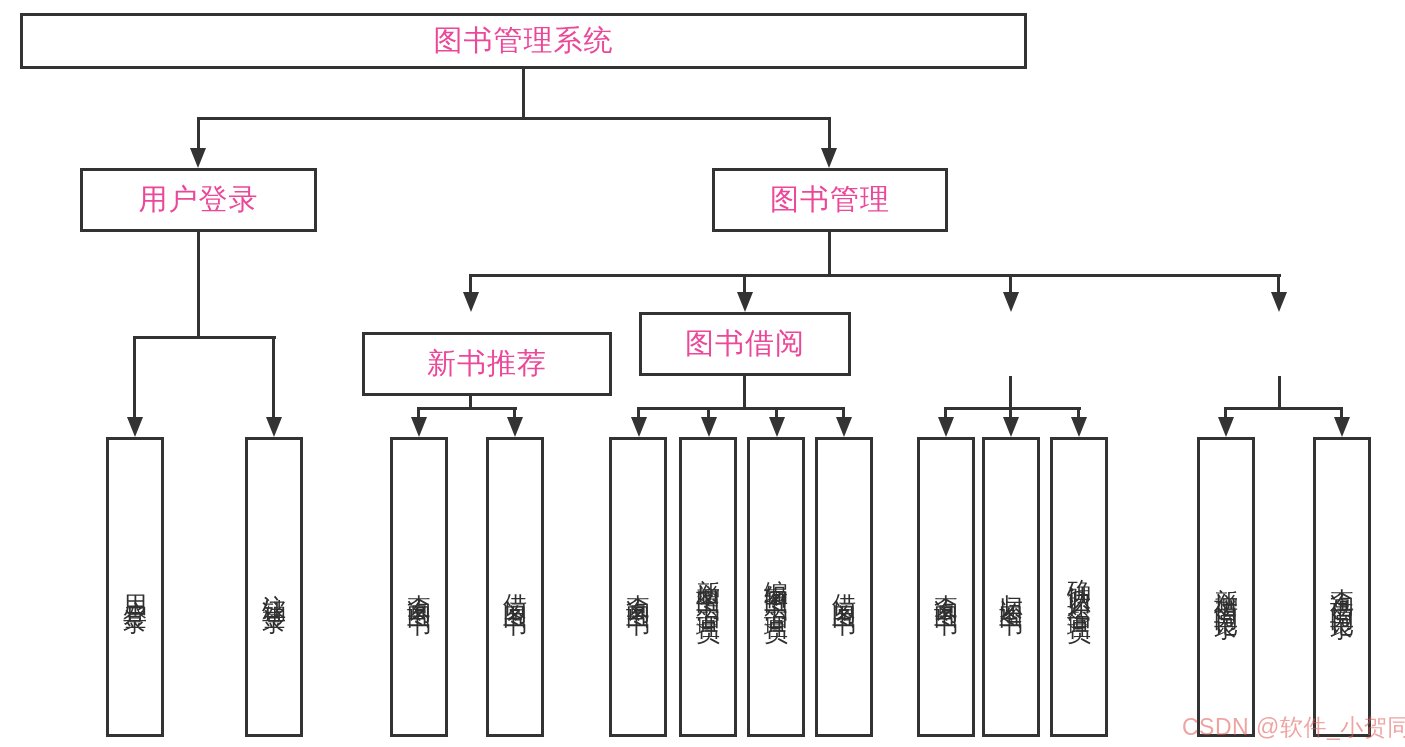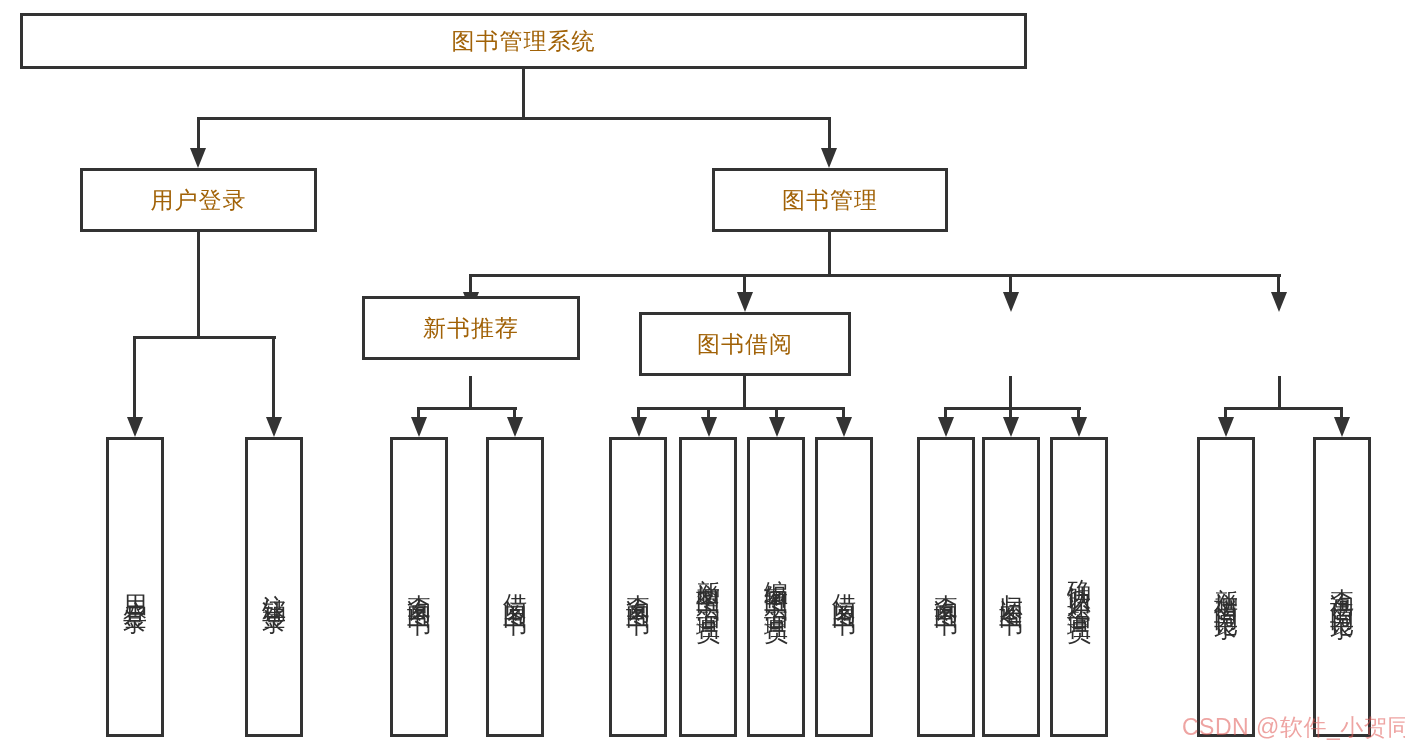--- a/index.html
+++ b/index.html
@@ -7,21 +7,21 @@
     position:relative; width:1405px; height:747px;
     background:#ffffff; overflow:hidden;
     font-family:"Liberation Sans", sans-serif;
     color:#2f2f2f;
   }
   .box {
     position:absolute; box-sizing:border-box;
     background:#ffffff; border:3px solid #333333;
     display:flex; align-items:center; justify-content:center;
   }
-  .hlabel { font-size:23px; letter-spacing:1px; color:#a16207; white-space:nowrap; }
+  .hlabel { font-size:29px; letter-spacing:1px; color:#ec4899; white-space:nowrap; }
   .vbox { top:437px; width:58px; height:300px; }
   .vlabel {
     writing-mode:vertical-rl; text-orientation:mixed;
     font-size:24px; letter-spacing:6px; color:#2f2f2f;
     line-height:1;
   }
   .lh { position:absolute; height:3px; background:#333333; }
   .lv { position:absolute; width:3px; background:#333333; }
   .arrow {
     position:absolute; width:0; height:0;
@@ -104,21 +104,21 @@
     <span class="hlabel">图书管理系统</span>
   </div>
 
   <div class="box" style="left:80px;top:168px;width:237px;height:64px">
     <span class="hlabel">用户登录</span>
   </div>
   <div class="box" style="left:712px;top:168px;width:236px;height:64px">
     <span class="hlabel">图书管理</span>
   </div>
 
-  <div class="box" style="left:362px;top:296px;width:218px;height:64px">
+  <div class="box" style="left:362px;top:332px;width:250px;height:64px">
     <span class="hlabel">新书推荐</span>
   </div>
   <div class="box" style="left:639px;top:312px;width:212px;height:64px">
     <span class="hlabel">图书借阅</span>
   </div>
 
   <div class="box vbox" style="left:106px">
     <span class="vlabel">用户登录</span>
   </div>
   <div class="box vbox" style="left:245px">

